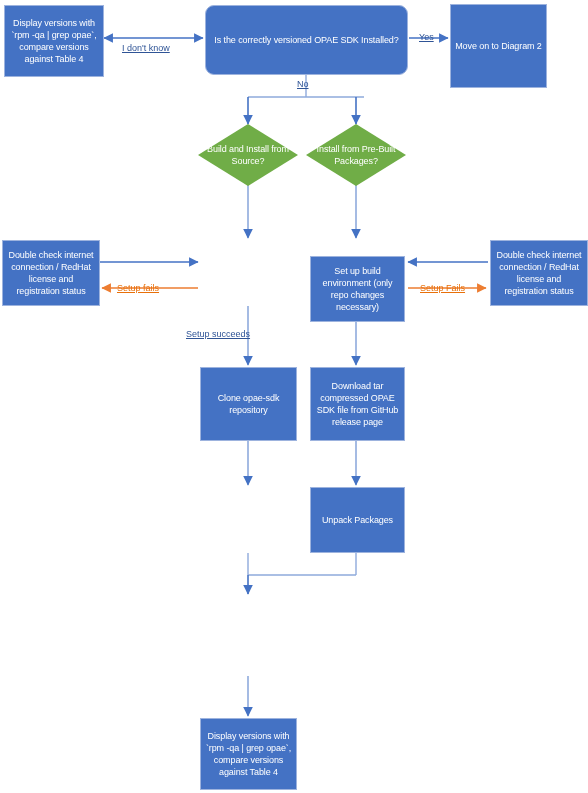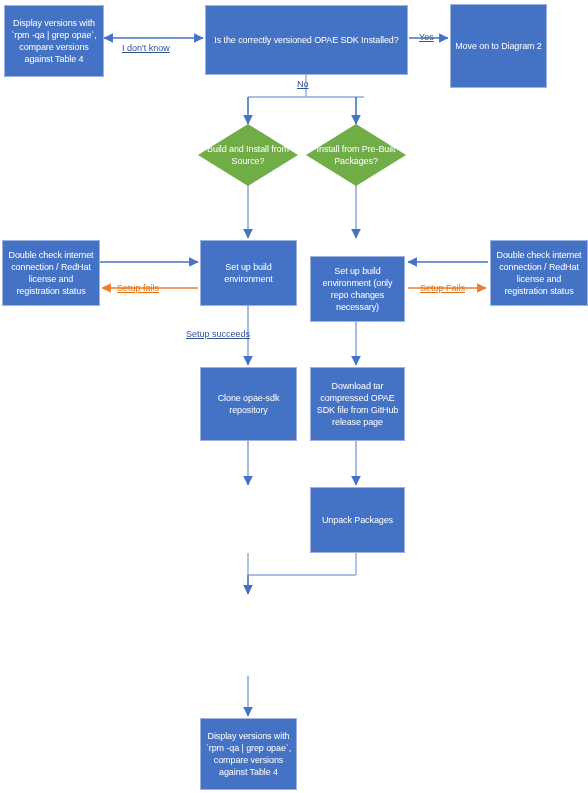--- a/index.html
+++ b/index.html
@@ -125,21 +125,21 @@
     <path d="M248,553 L248,575 M356,553 L356,575 M248,575 L356,575" stroke="#8FAADC" stroke-width="1.4" fill="none"></path>
     <line x1="248" y1="575" x2="248" y2="594" stroke="#4472C4" stroke-width="1.6" marker-end="url(#ar-blue)"></line>
 
     <line x1="248" y1="676" x2="248" y2="716" stroke="#8FAADC" stroke-width="1.6" marker-end="url(#ar-blue)"></line>
   </svg>
 
   <div class="node process" style="left:4px; top:5px; width:100px; height:72px;">
     <span>Display versions with `rpm -qa | grep opae`, compare versions against Table 4</span>
   </div>
 
-  <div class="node process" style="left:205px; top:5px; width:203px; height:70px;">
+  <div class="node process" style="left:205px; top:5px; width:203px; height:70px;border-radius:9px;">
     <span>Is the correctly versioned OPAE SDK Installed?</span>
   </div>
 
   <div class="node process" style="left:450px; top:4px; width:97px; height:84px;">
     <span>Move on to Diagram 2</span>
   </div>
 
   <div class="diamond-wrap" style="left:306px; top:124px; width:100px; height:62px;">
     <svg class="diamond-shape" viewBox="0 0 100 62" preserveAspectRatio="none" xmlns="http://www.w3.org/2000/svg">
       <polygon points="50,0 100,31 50,62 0,31" fill="#70AD47"></polygon>
@@ -151,23 +151,20 @@
     <svg class="diamond-shape" viewBox="0 0 100 62" preserveAspectRatio="none" xmlns="http://www.w3.org/2000/svg">
       <polygon points="50,0 100,31 50,62 0,31" fill="#70AD47"></polygon>
     </svg>
     <div class="diamond-label">Build and Install from Source?</div>
   </div>
 
   <div class="node process" style="left:2px; top:240px; width:98px; height:66px;">
     <span>Double check internet connection / RedHat license and registration status</span>
   </div>
 
-  <div class="node process" style="left:200px; top:240px; width:97px; height:66px;">
-    <span>Set up build environment</span>
-  </div>
 
   <div class="node process" style="left:310px; top:256px; width:95px; height:66px;">
     <span>Set up build environment (only repo changes necessary)</span>
   </div>
 
   <div class="node process" style="left:490px; top:240px; width:98px; height:66px;">
     <span>Double check internet connection / RedHat license and registration status</span>
   </div>
 
   <div class="node process" style="left:200px; top:367px; width:97px; height:74px;">

